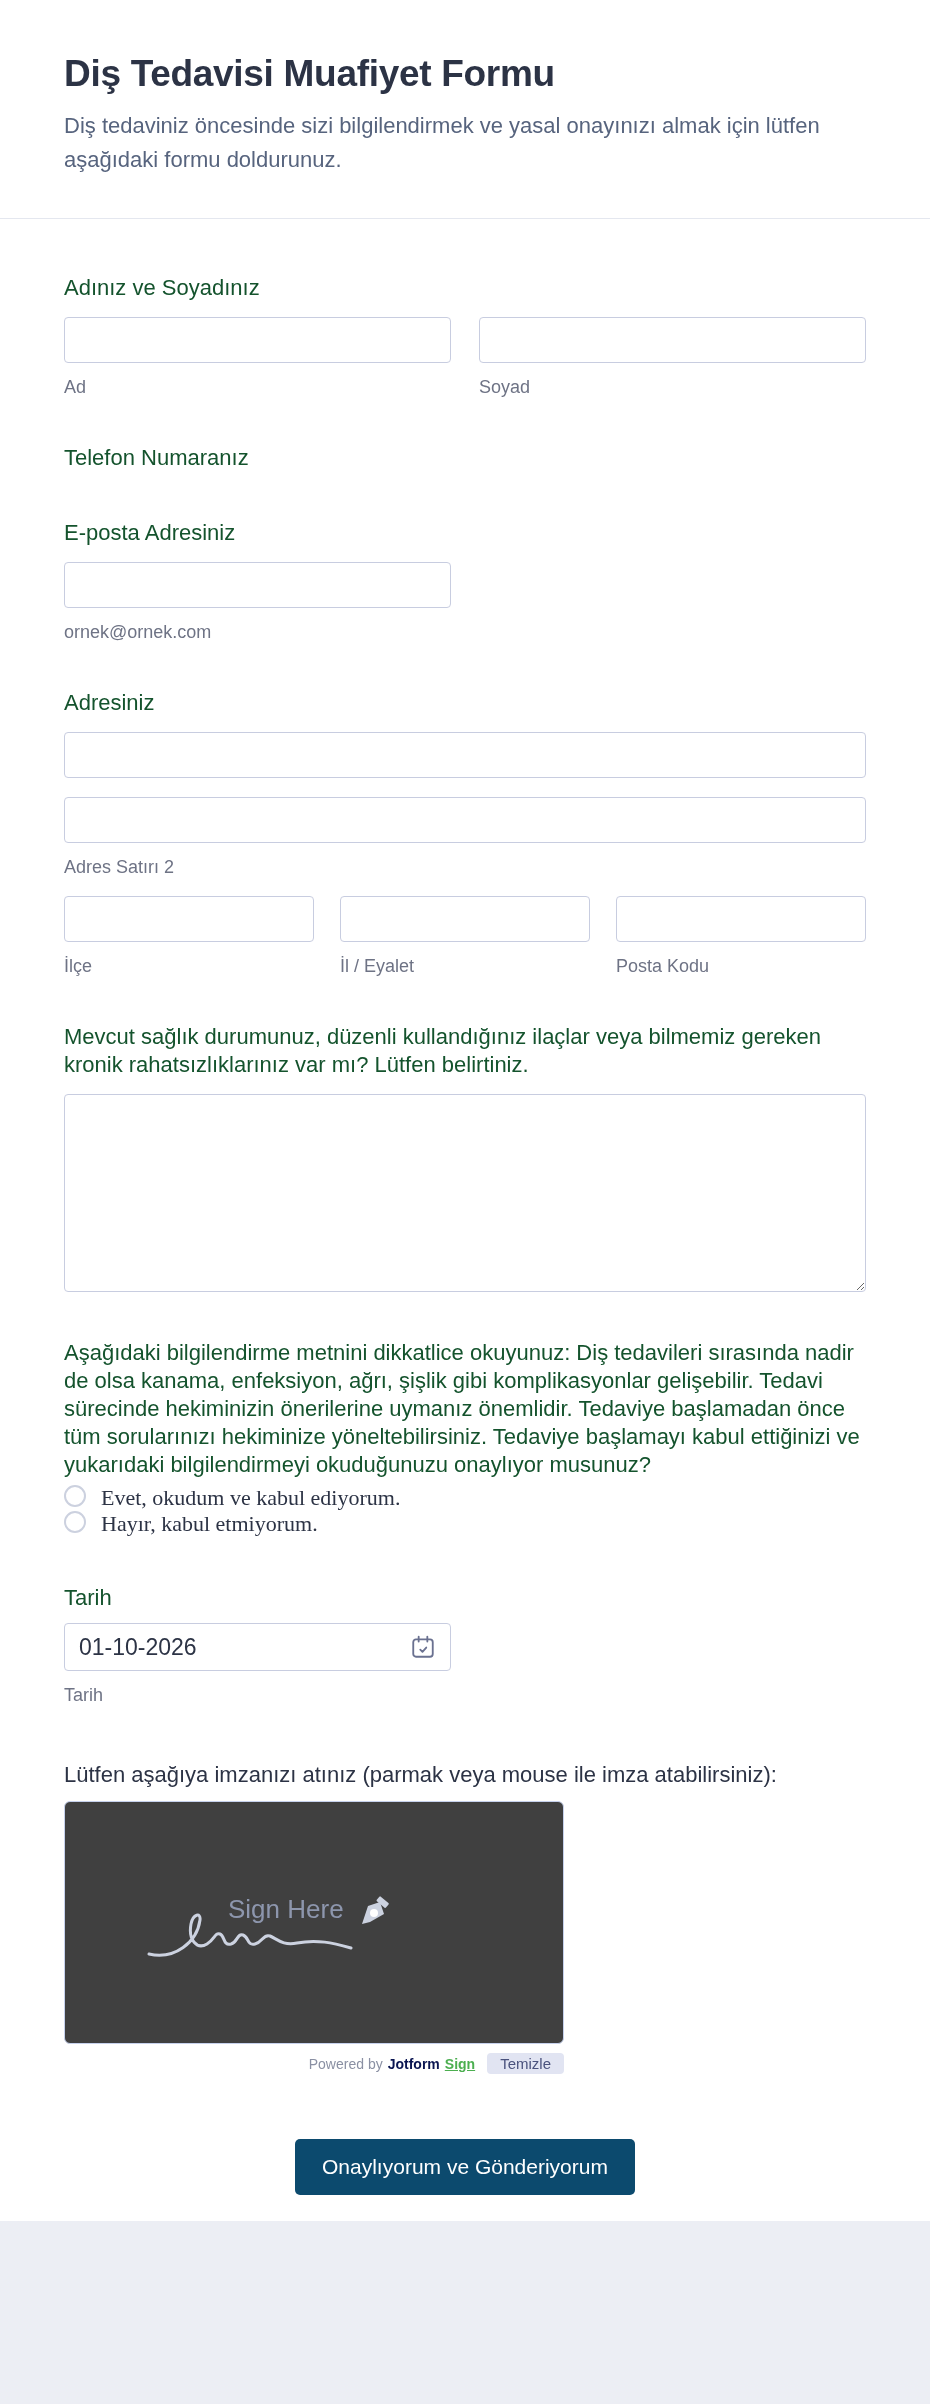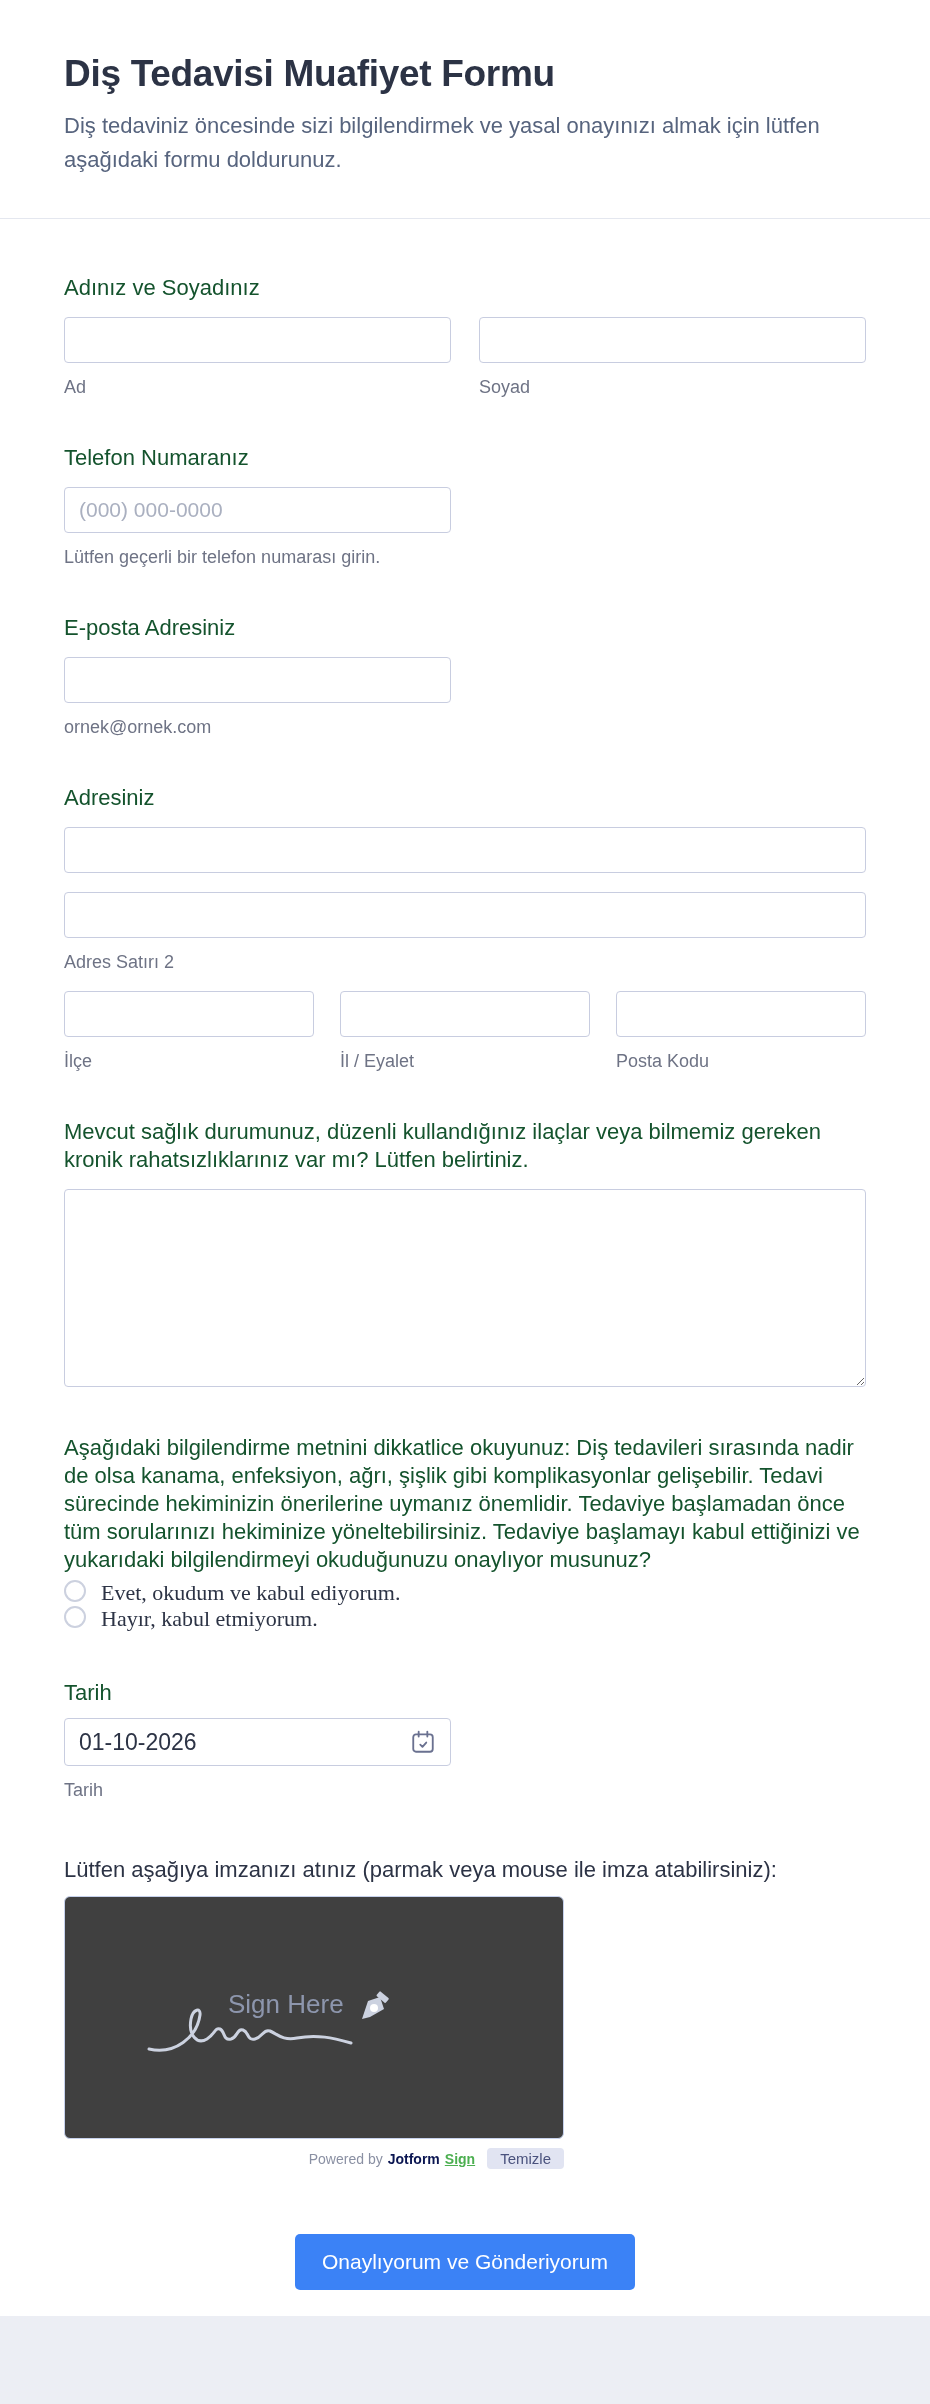--- a/index.html
+++ b/index.html
@@ -161,21 +161,21 @@
     display: flex;
     justify-content: center;
     margin-top: 65px;
     padding-bottom: 26px;
   }
   .submit-btn {
     height: 56px;
     padding: 0 27px;
     border: none;
     border-radius: 5px;
-    background: #3b82f6;
+    background: #0c4a6e;
     color: #ffffff;
     font-family: "Liberation Sans", "DejaVu Sans", sans-serif;
     font-size: 21px;
     cursor: pointer;
   }
   .footer-strip { height: 36px; background: #eceef4; }
 </style>
 </head>
 <body>
 
@@ -197,26 +197,20 @@
         </div>
         <div class="col">
           <input class="text-input w-half" type="text" style="">
           <div class="sublabel">Soyad</div>
         </div>
       </div>
     </div>
 
     <div class="question">
       <div class="q-label">Telefon Numaranız</div>
-      <div class="row">
-        <div class="col">
-          <input class="text-input w-half" type="text" placeholder="(000) 000-0000" style="">
-          <div class="hint">Lütfen geçerli bir telefon numarası girin.</div>
-        </div>
-      </div>
     </div>
 
     <div class="question">
       <div class="q-label">E-posta Adresiniz</div>
       <div class="row">
         <div class="col">
           <input class="text-input w-half" type="text" style="">
           <div class="hint">ornek@ornek.com</div>
         </div>
       </div>

